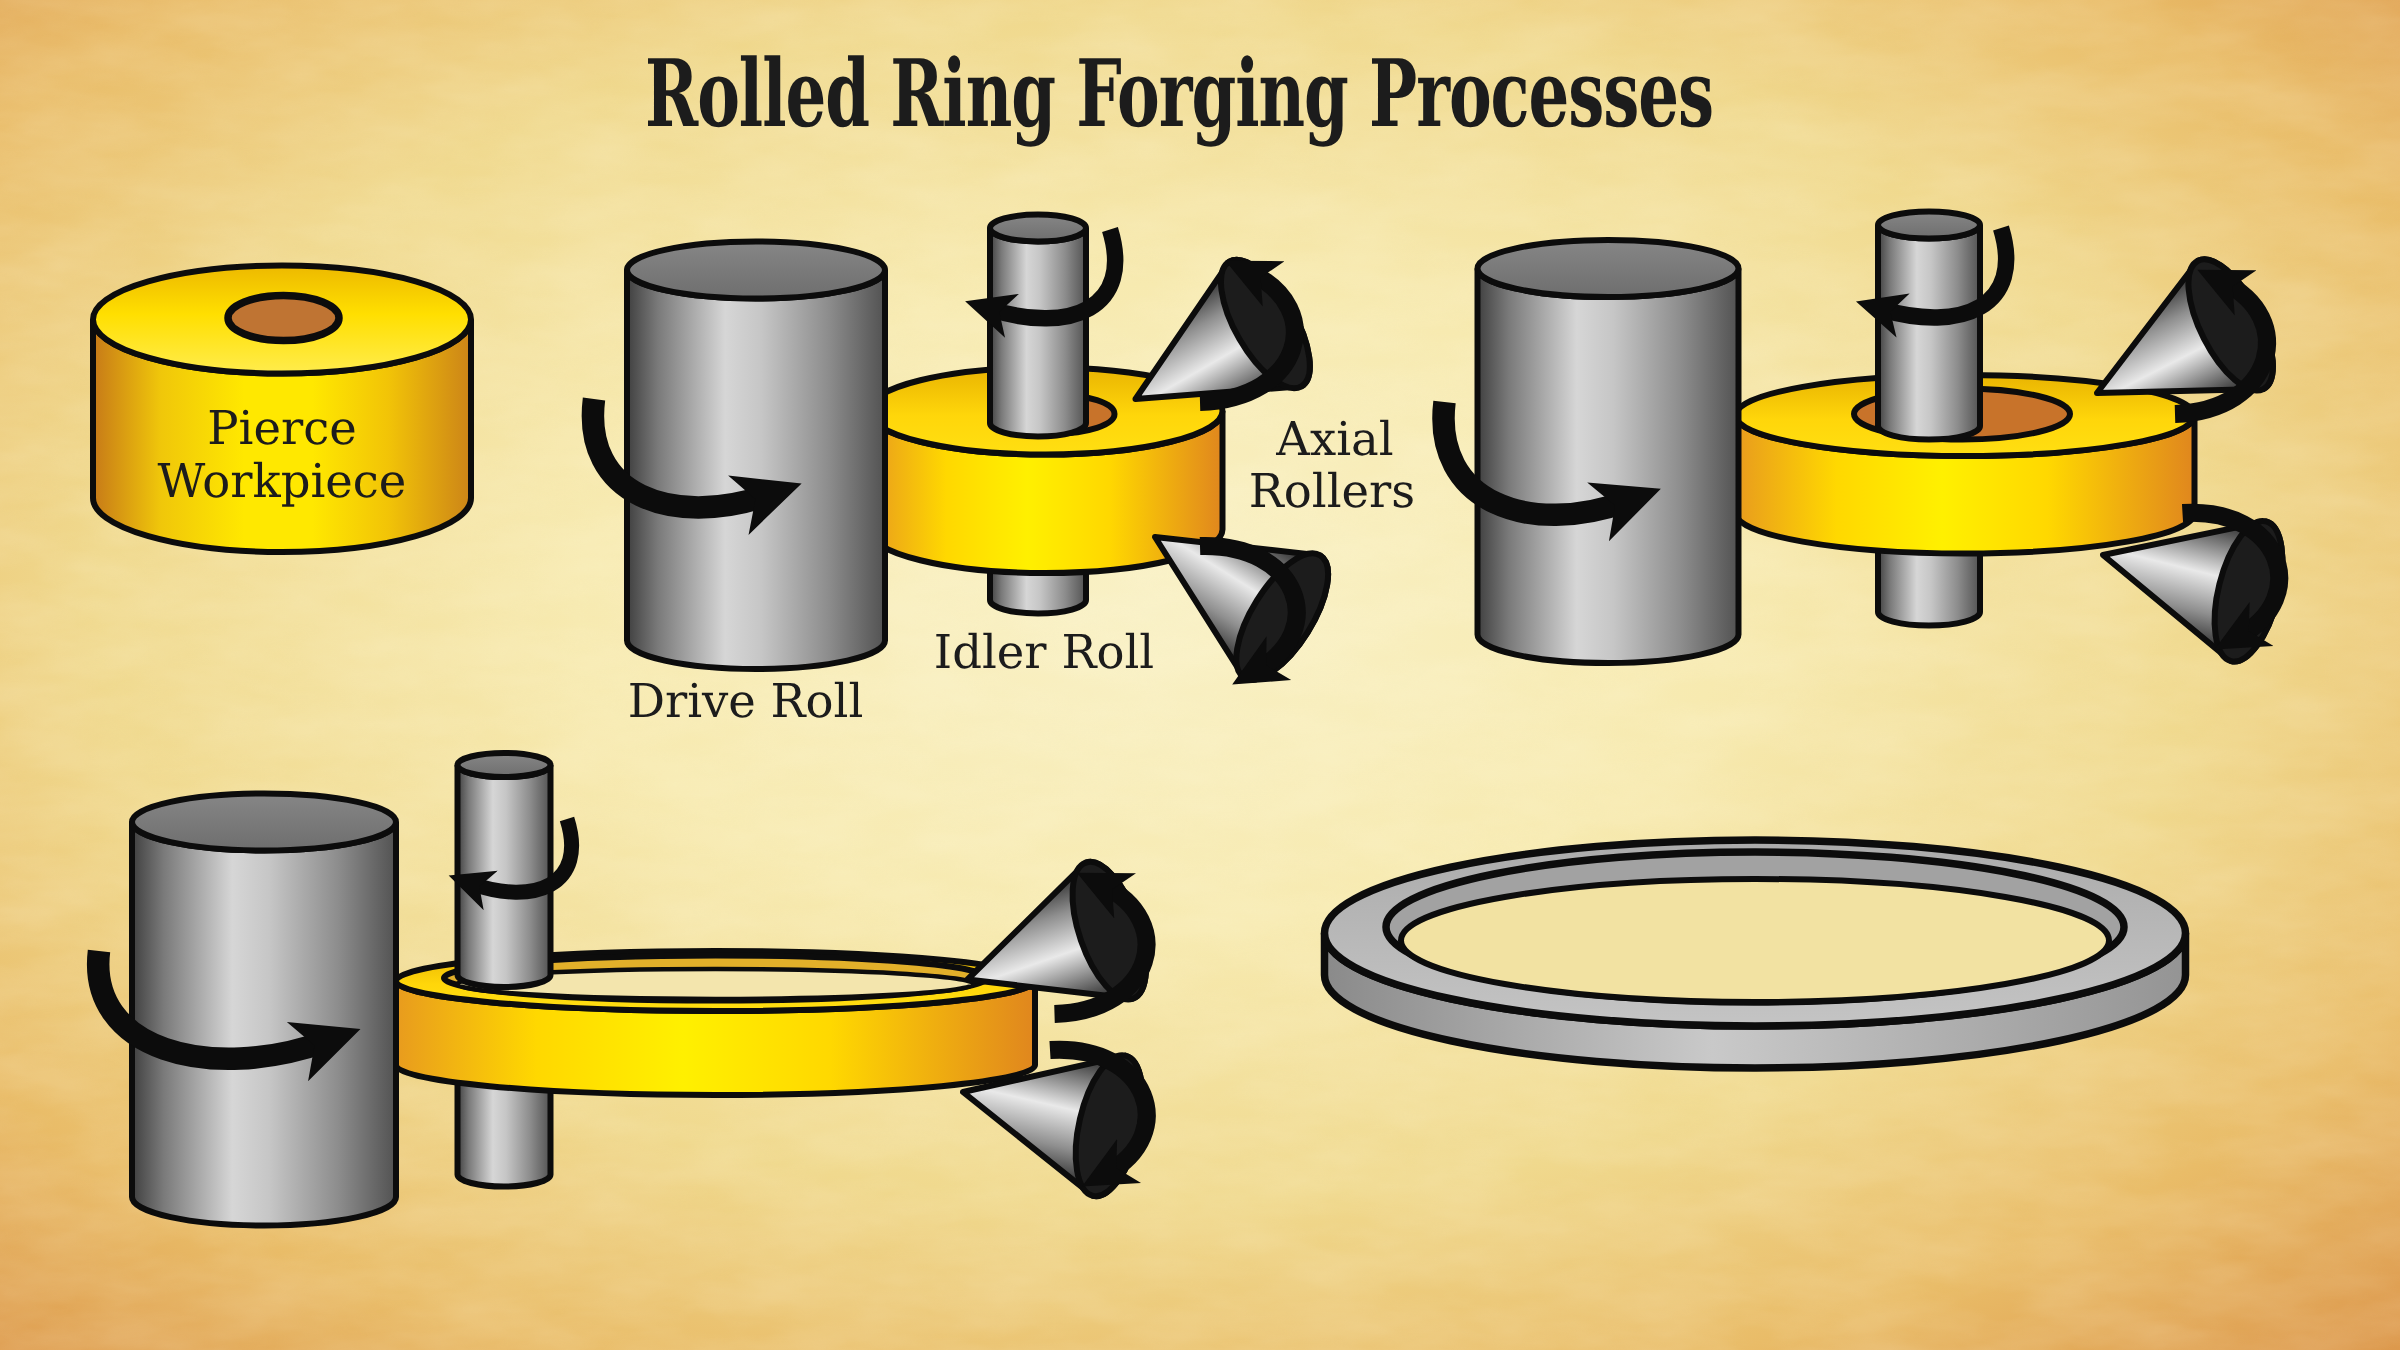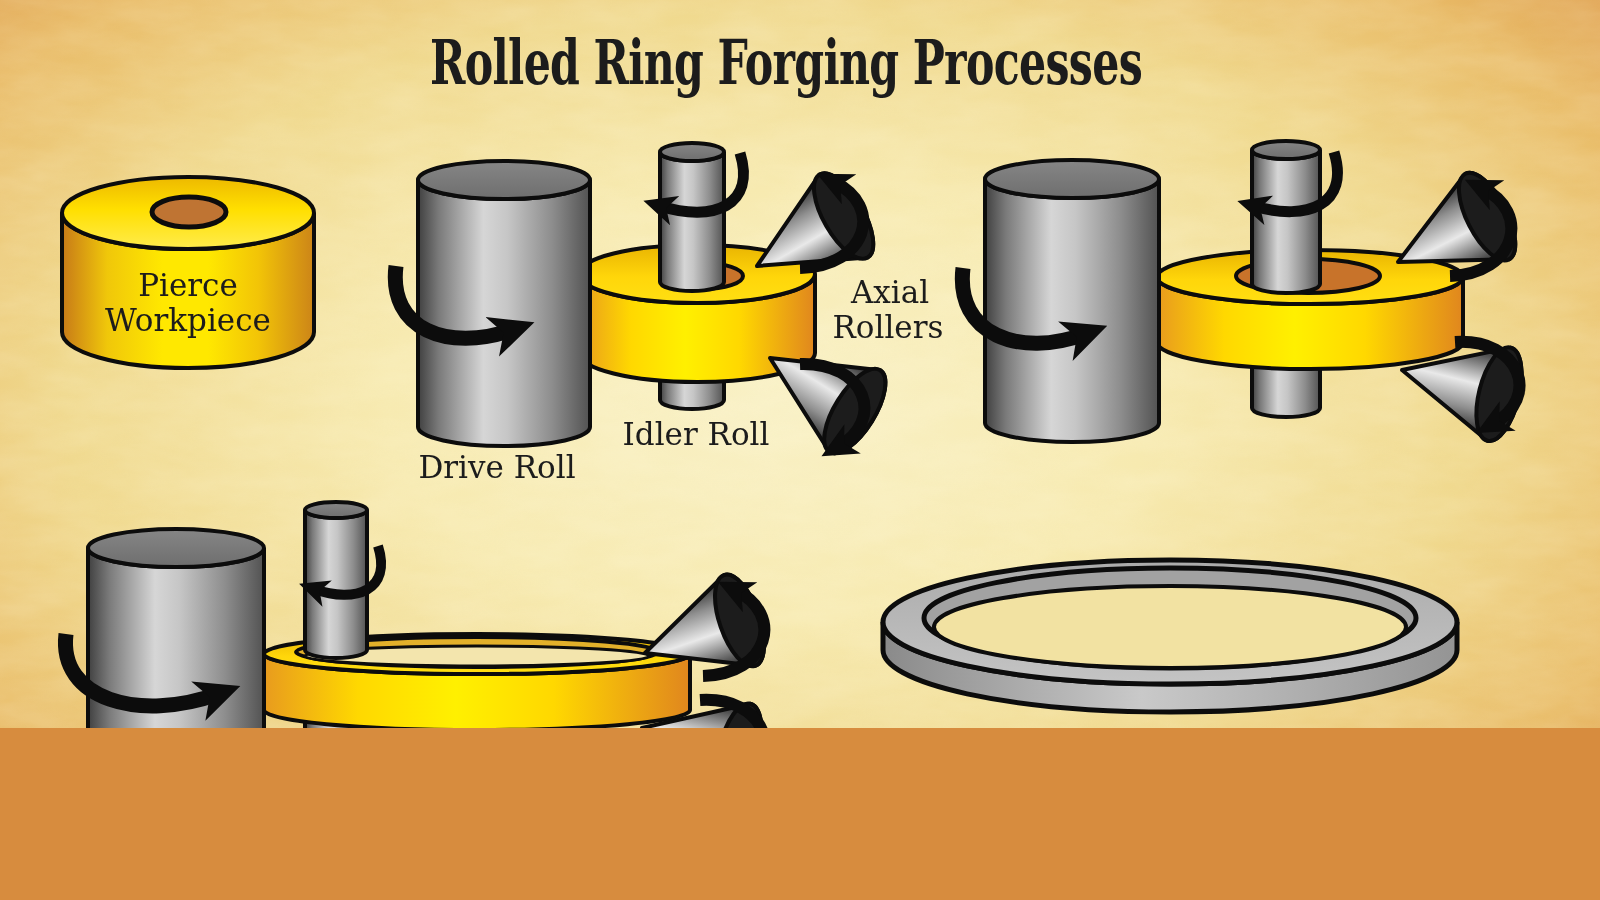--- a/index.html
+++ b/index.html
@@ -1,16 +1,16 @@
 <!DOCTYPE html>
 <html><head>
 <meta charset="utf-8">
 <style>
   html,body{margin:0;padding:0;background:#d78c3e;}
-  .canvas{width:1600px;height:728px;position:relative;overflow:hidden;}
+  .canvas{width:1600px;height:900px;position:relative;overflow:hidden;}
   svg{display:block;}
   text{font-family:"DejaVu Serif","Liberation Serif",serif;fill:#1c1c1c;}
   .title-text{font-weight:bold;letter-spacing:-1px;}
   .label-text{font-size:31px;}
 </style>
 </head>
 <body>
 
 <div class="canvas">
 <svg width="1600" height="900" viewBox="0 0 1600 900">

